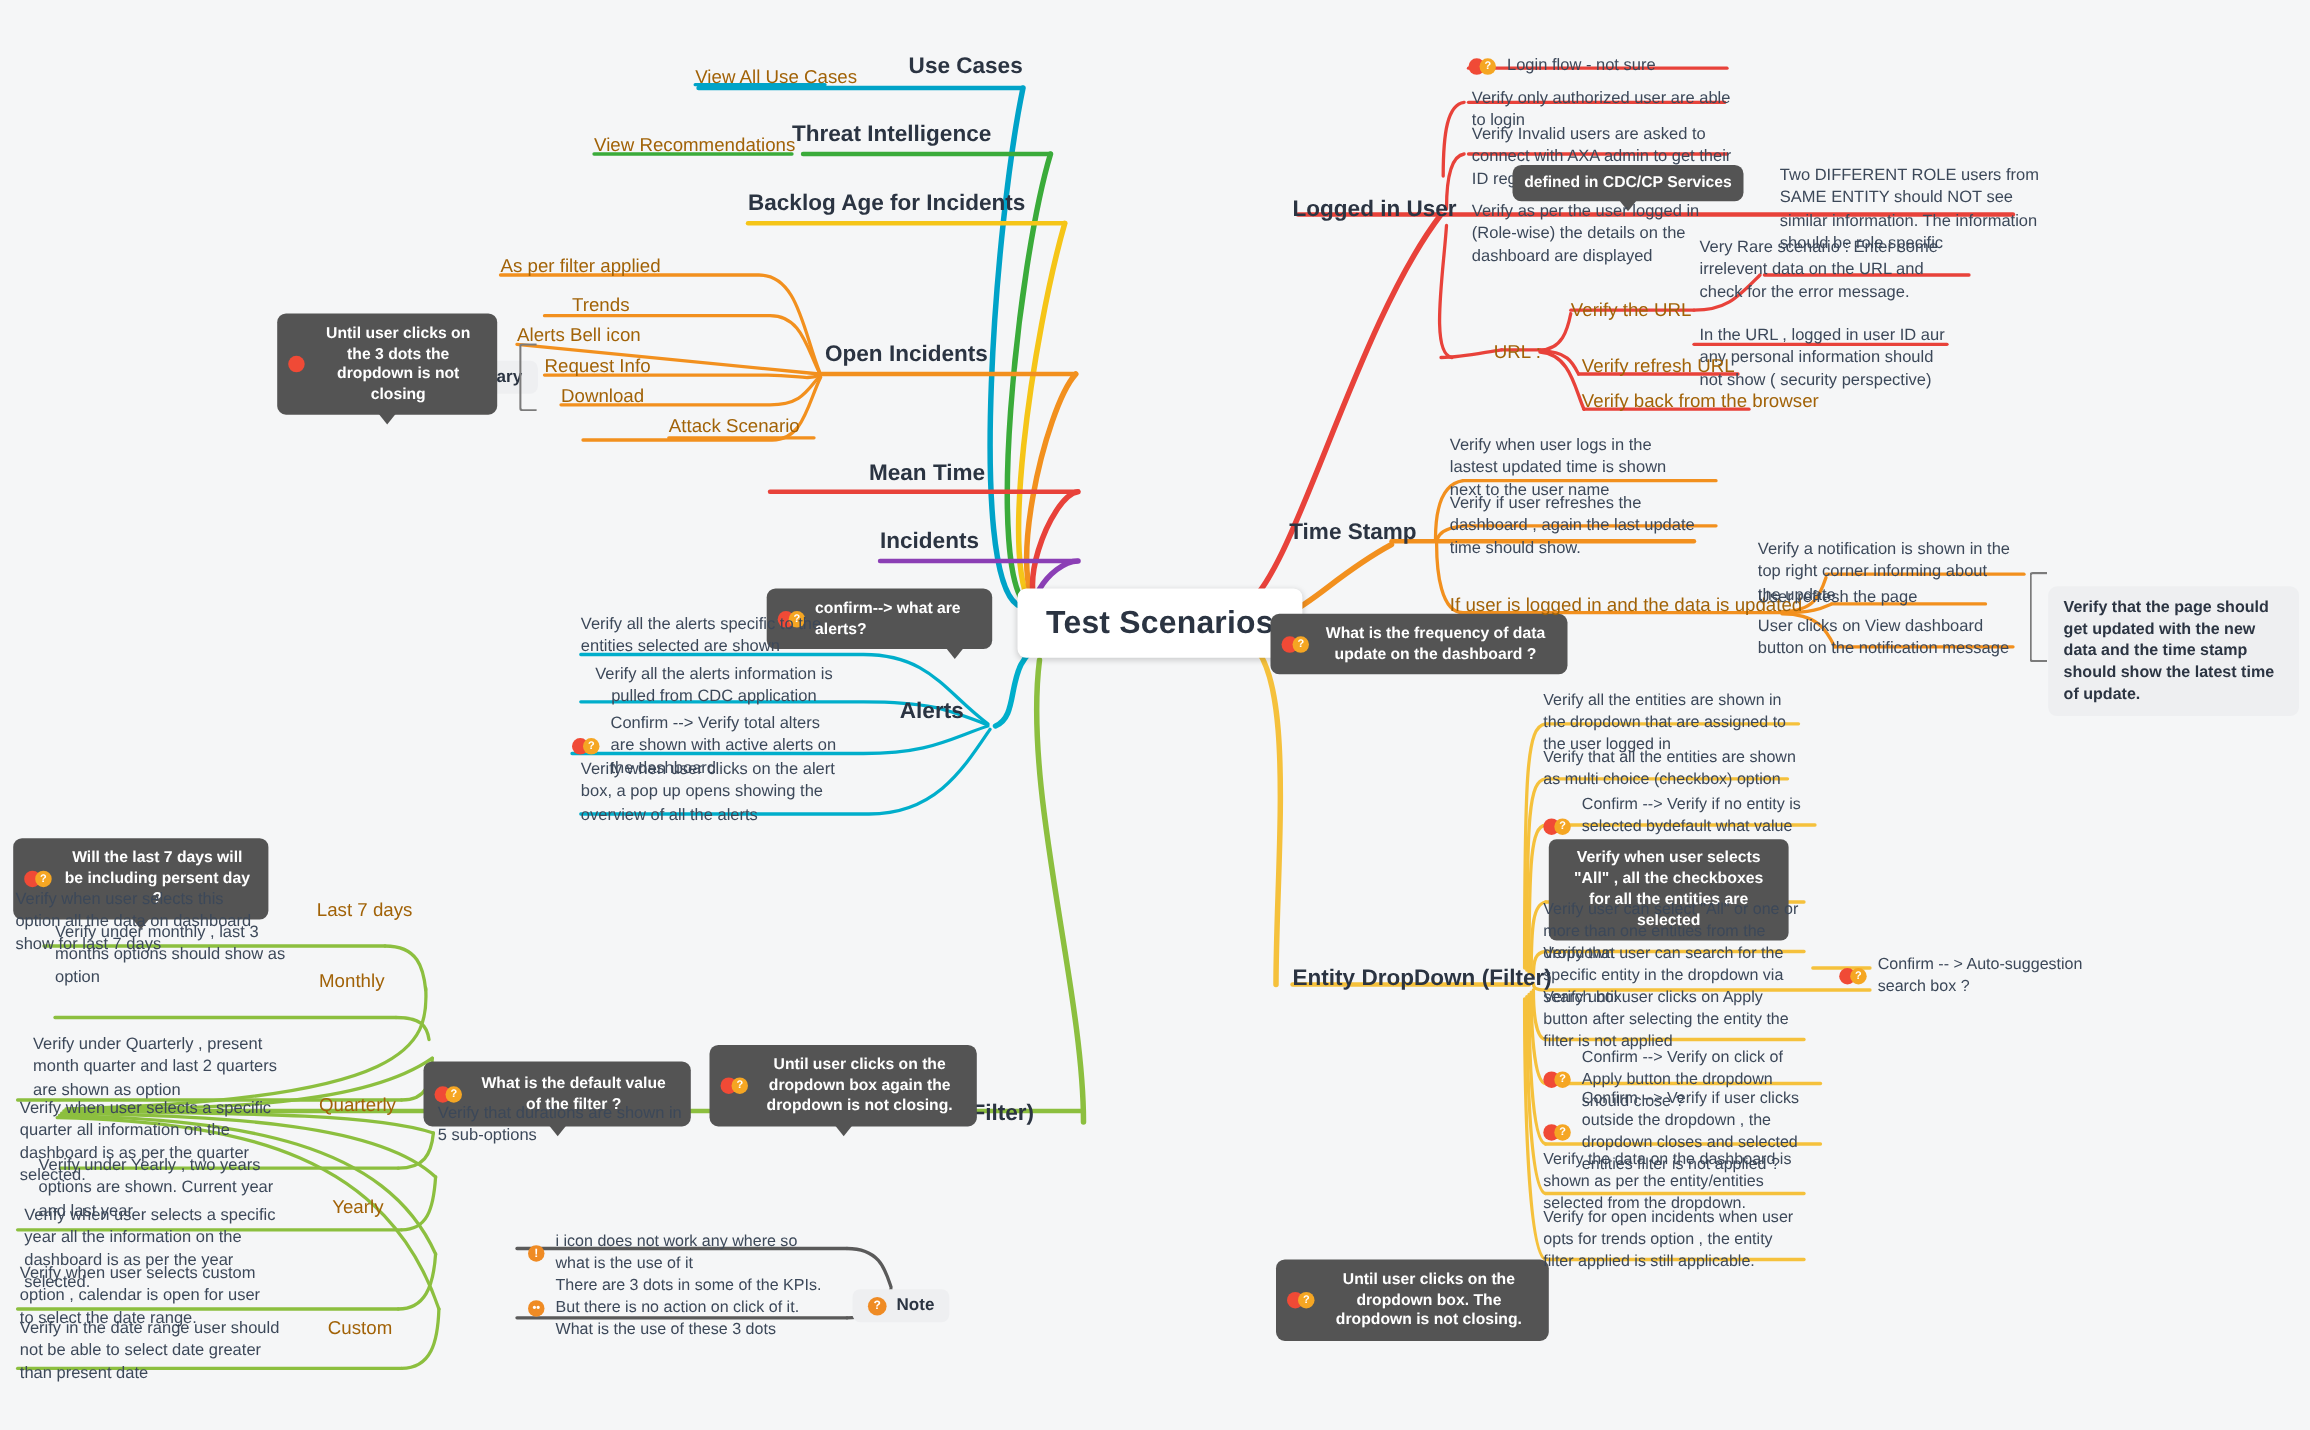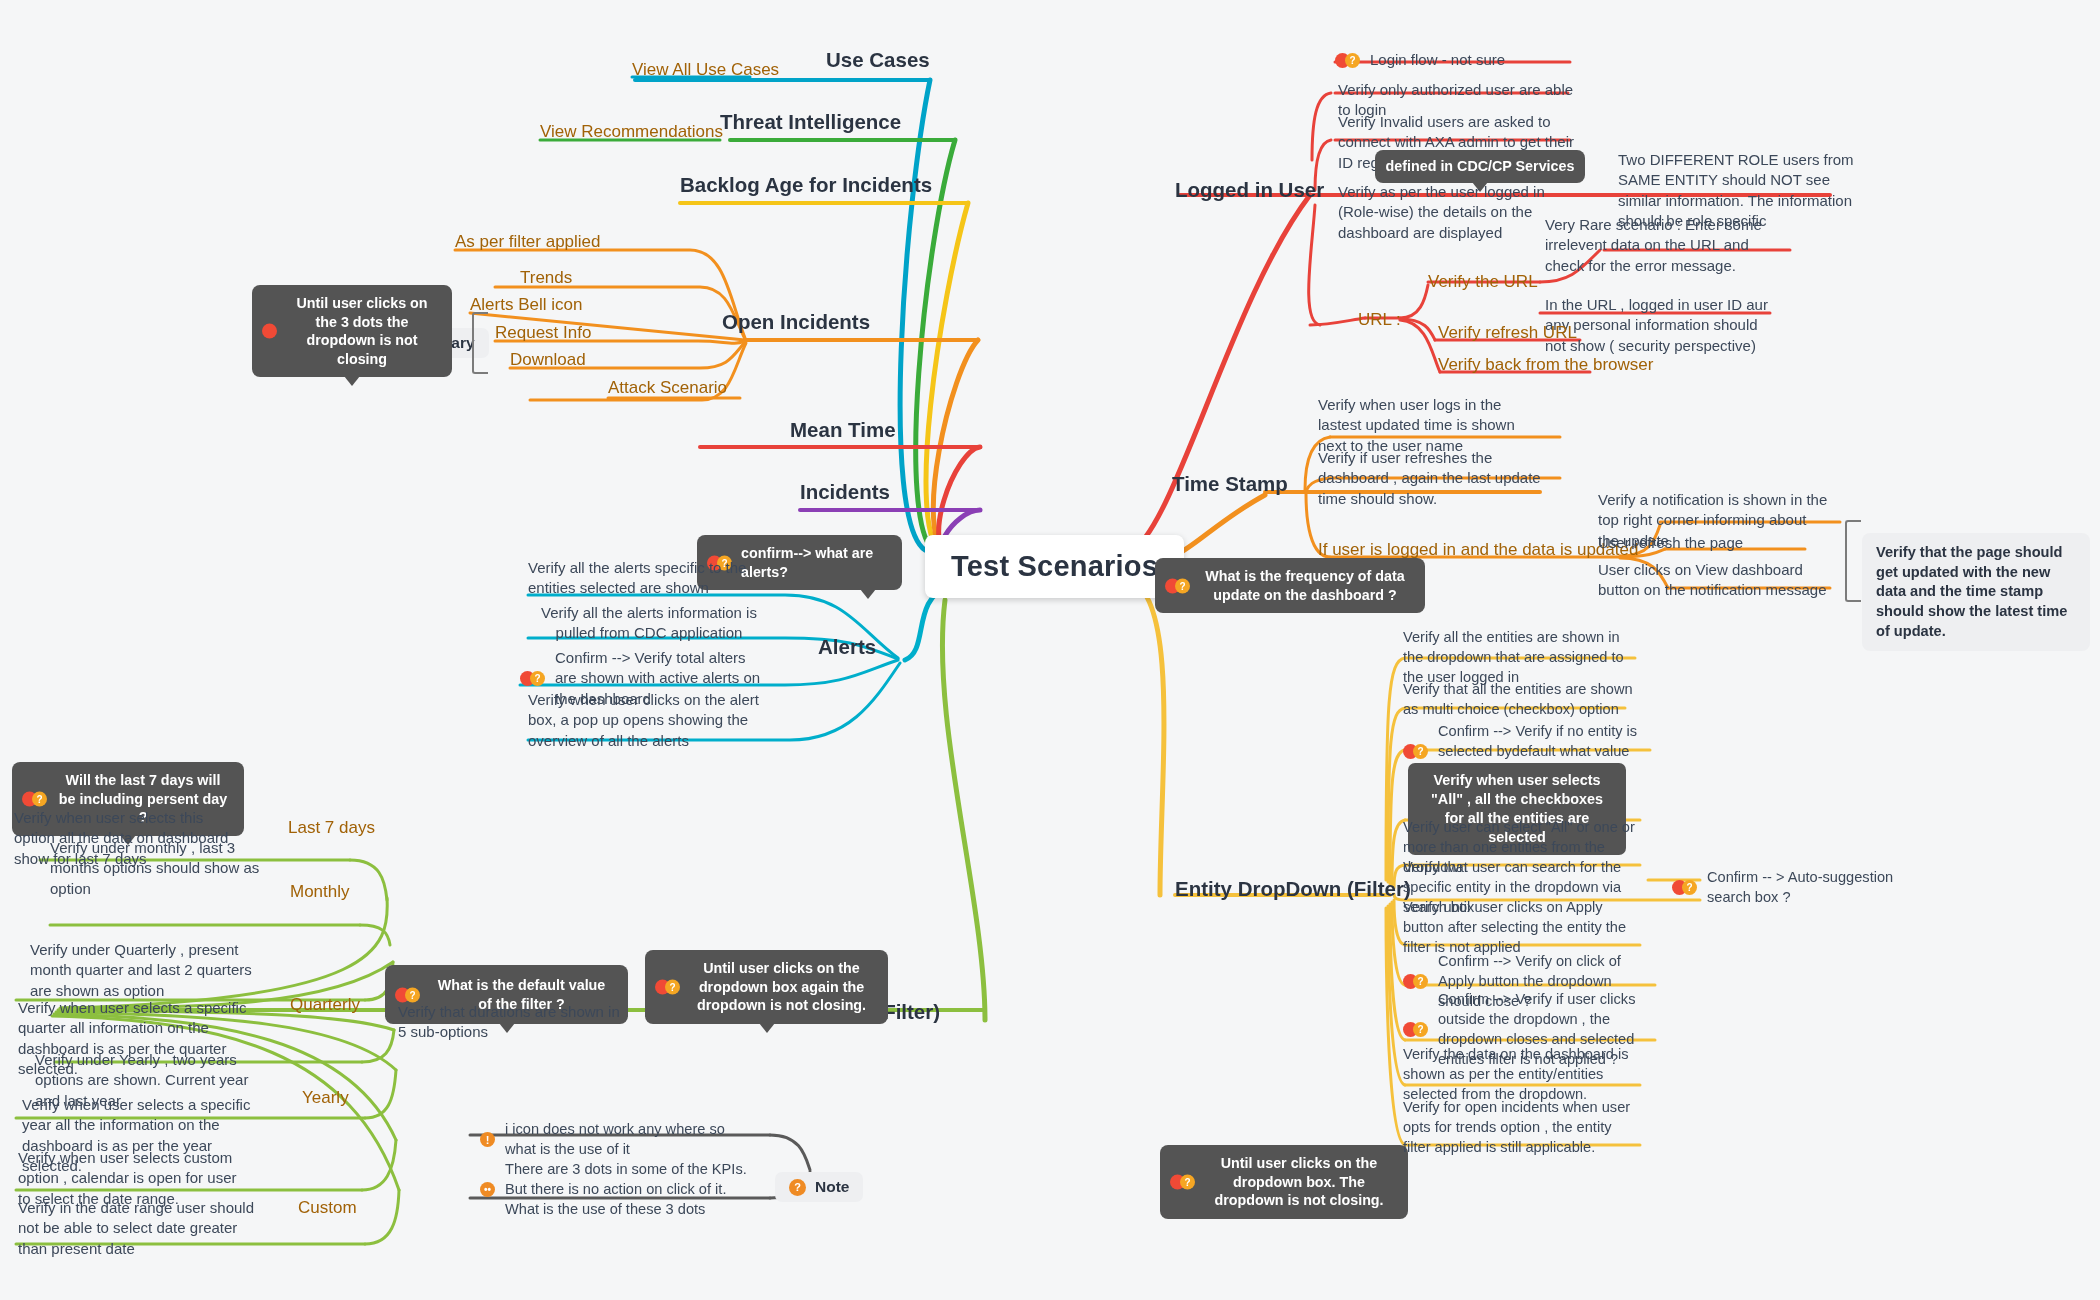--- a/index.html
+++ b/index.html
@@ -263,21 +263,21 @@
 <div class="node central" style="left:925px;top:535px;">Test Scenarios</div>
 
 <div class="node l1" style="left:790px;top:48px;margin-left:36px;">Use Cases</div>
 <div class="node l2" style="left:632px;top:60px;">View All Use Cases</div>
 
 <div class="node l1" style="left:720px;top:110px;">Threat Intelligence</div>
 <div class="node l2" style="left:540px;top:122px;">View Recommendations</div>
 
 <div class="node l1" style="left:680px;top:173px;">Backlog Age for Incidents</div>
 
-<div class="node l1" style="left:722px;top:310px;">Open Incidents</div>
+<div class="node l1" style="left:750px;top:310px;">Open Incidents</div>
 <div class="node l2" style="left:455px;top:232px;">As per filter applied</div>
 <div class="node l2" style="left:520px;top:268px;">Trends</div>
 <div class="node l2" style="left:470px;top:295px;">Alerts Bell icon</div>
 <div class="node l2" style="left:495px;top:323px;">Request Info</div>
 <div class="node l2" style="left:510px;top:350px;">Download</div>
 <div class="node l2" style="left:608px;top:378px;">Attack Scenario</div>
 <div class="node pill" style="left:390px;top:328px;">Summary</div>
 <div class="bracket" style="left:472px;top:312px;width:14px;height:58px;"></div>
 <div class="callout" style="left:252px;top:285px;width:200px;">
   <span class="mk ico">

